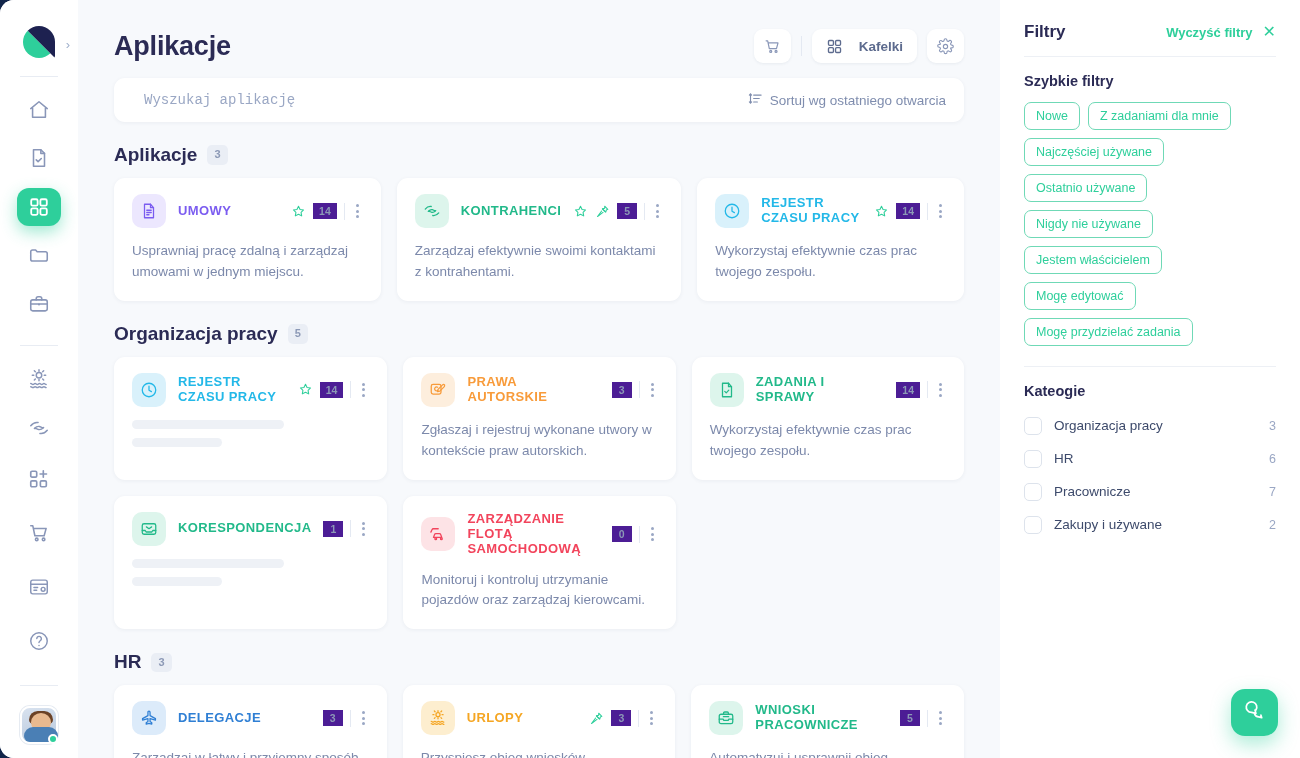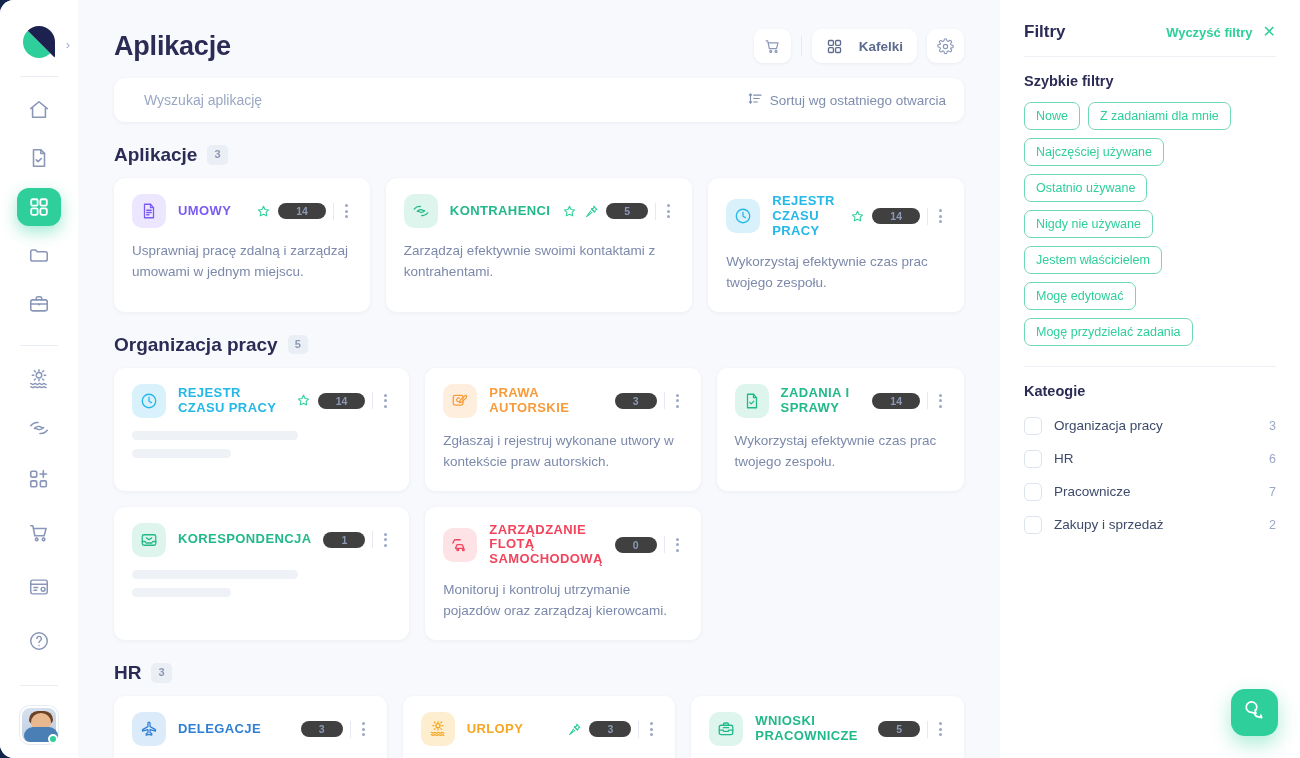--- a/index.html
+++ b/index.html
@@ -88,21 +88,21 @@
   .view-btn { color:#5d6b8e; padding: 0 14px; }
 
   .searchbar {
     margin-top: 4px;
     height: 44px; background:#fff; border-radius: 11px;
     display:flex; align-items:center; padding: 0 18px;
     box-shadow: 0 1px 4px rgba(30,50,90,.06);
   }
   .search-input {
     flex:1 1 auto; border:0; outline:0; background:transparent;
-    font-family:Liberation Sans, sans-serif; font-size: 14px; color:#3a4668;
+    font-family:Liberation Mono, monospace; font-size: 14px; color:#3a4668;
     margin-left: 12px;
   }
   .search-input::placeholder { color:#9aa7c4; }
   .sort-btn { display:flex; align-items:center; gap:7px; color:#7f8dae; font-size:13.5px; white-space:nowrap; }
   .sort-btn svg { width:15px; height:15px; }
 
   
   .section { margin-top: 22px; }
   .section-head { display:flex; align-items:center; gap:10px; margin-bottom: 12px; }
   .section-title { font-size: 19px; font-weight: 700; color:#2b2b55; }
@@ -124,22 +124,22 @@
     display:flex; align-items:center; justify-content:center;
   }
   .app-icon svg { width:18px; height:18px; display:block; }
   .app-name {
     font-size: 13px; font-weight: 800; letter-spacing:.4px; line-height:1.15;
     flex: 1 1 auto; min-width:0;
   }
   .card-meta { display:flex; align-items:center; gap: 7px; flex:0 0 auto; }
   .meta-icon { width:15px; height:15px; color:#2ecf9b; display:block; }
   .badge {
-    background:#404040; color:#8c99b6; font-size:10.5px; font-weight:600;
-    border-radius:8px; padding: 2px 18px; min-width: 20px; text-align:center;
+    background:#4c1d95; color:#8c99b6; font-size:10.5px; font-weight:600;
+    border-radius:0; padding: 2px 6px; min-width: 20px; text-align:center;
   }
   .vsep { width:1px; height:17px; background:#e4e9f2; }
   .kebab { color:#9aa7c4; display:flex; flex-direction:column; gap:2.5px; padding: 2px 4px; }
   .kebab i { width:3px; height:3px; border-radius:50%; background:currentColor; display:block; }
   .card-desc { margin-top: 13px; font-size: 13.5px; line-height: 1.55; color:#7c89ab; }
   .skel { height: 9px; border-radius: 5px; background:#eef1f6; margin-top: 13px; }
   .skel.w1 { width: 64%; }
   .skel.w2 { width: 38%; margin-top: 9px; }
 
   
@@ -697,21 +697,21 @@
           <span class="cat-label">HR</span>
           <span class="cat-count">6</span>
         </div>
         <div class="cat-row">
           <span class="cbox"></span>
           <span class="cat-label">Pracownicze</span>
           <span class="cat-count">7</span>
         </div>
         <div class="cat-row">
           <span class="cbox"></span>
-          <span class="cat-label">Zakupy i sprzedaż</span>
+          <span class="cat-label">Zakupy i używane</span>
           <span class="cat-count">2</span>
         </div>
       </div>
 
     <div class="chat-fab">
       <span>
         <svg viewBox="0 0 24 24" fill="none" stroke="currentColor" stroke-width="1.8" stroke-linecap="round" stroke-linejoin="round">
             <path d="M15.5 13.5a5.5 5.5 0 10-4.6 2.5l4.6 1-1-3.5z" transform="translate(-2,-2)"></path>
             <path d="M12 15.5a4.5 4.5 0 004.3 3.2l3.2.8-.8-2.6"></path>
           </svg>

